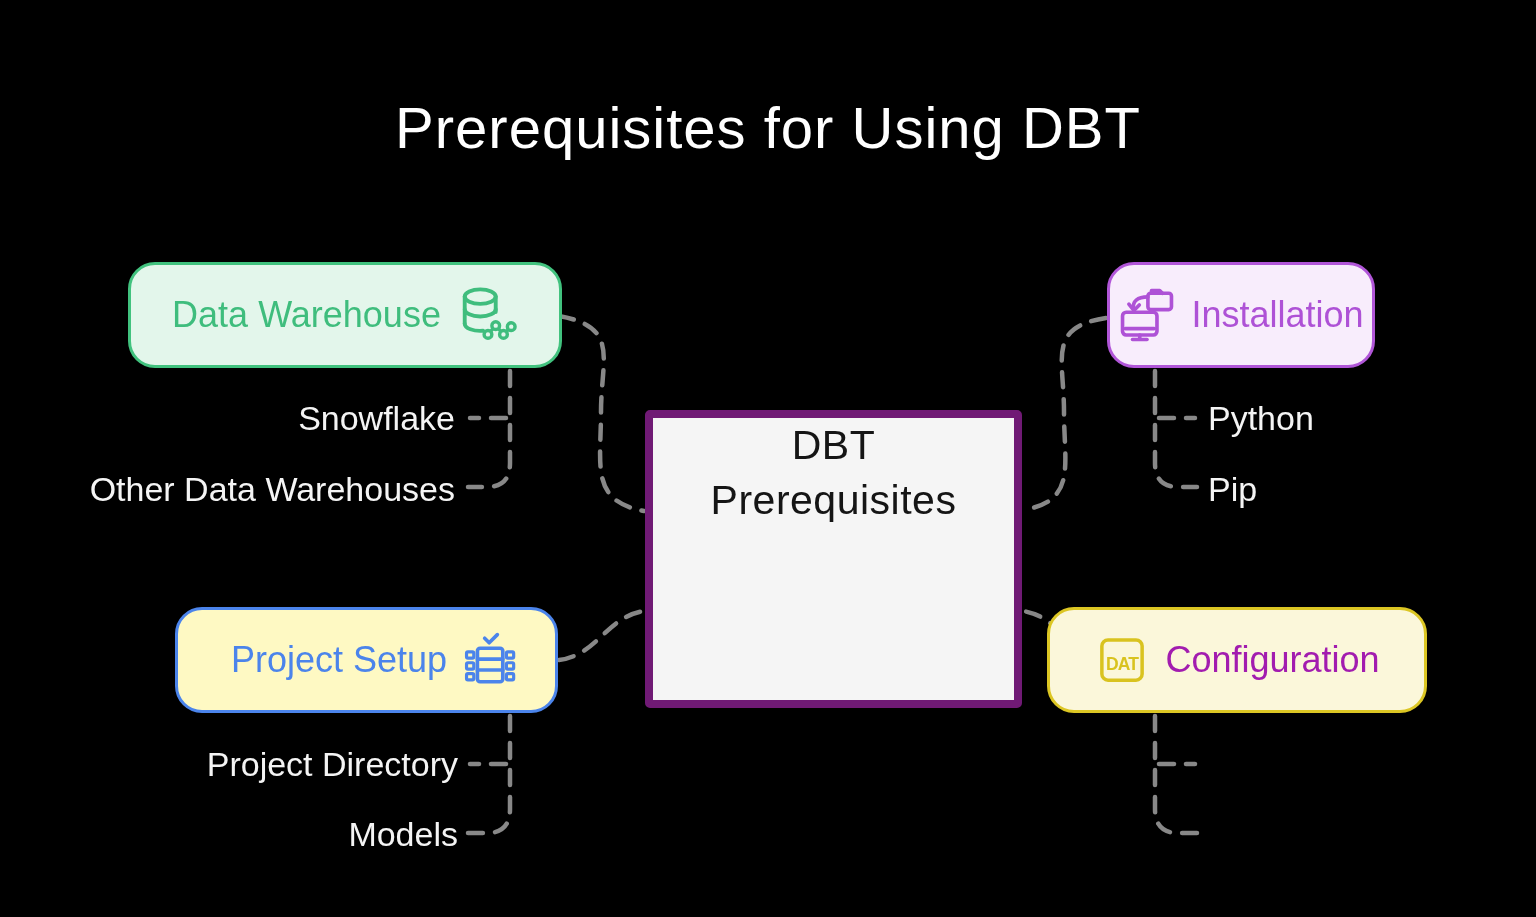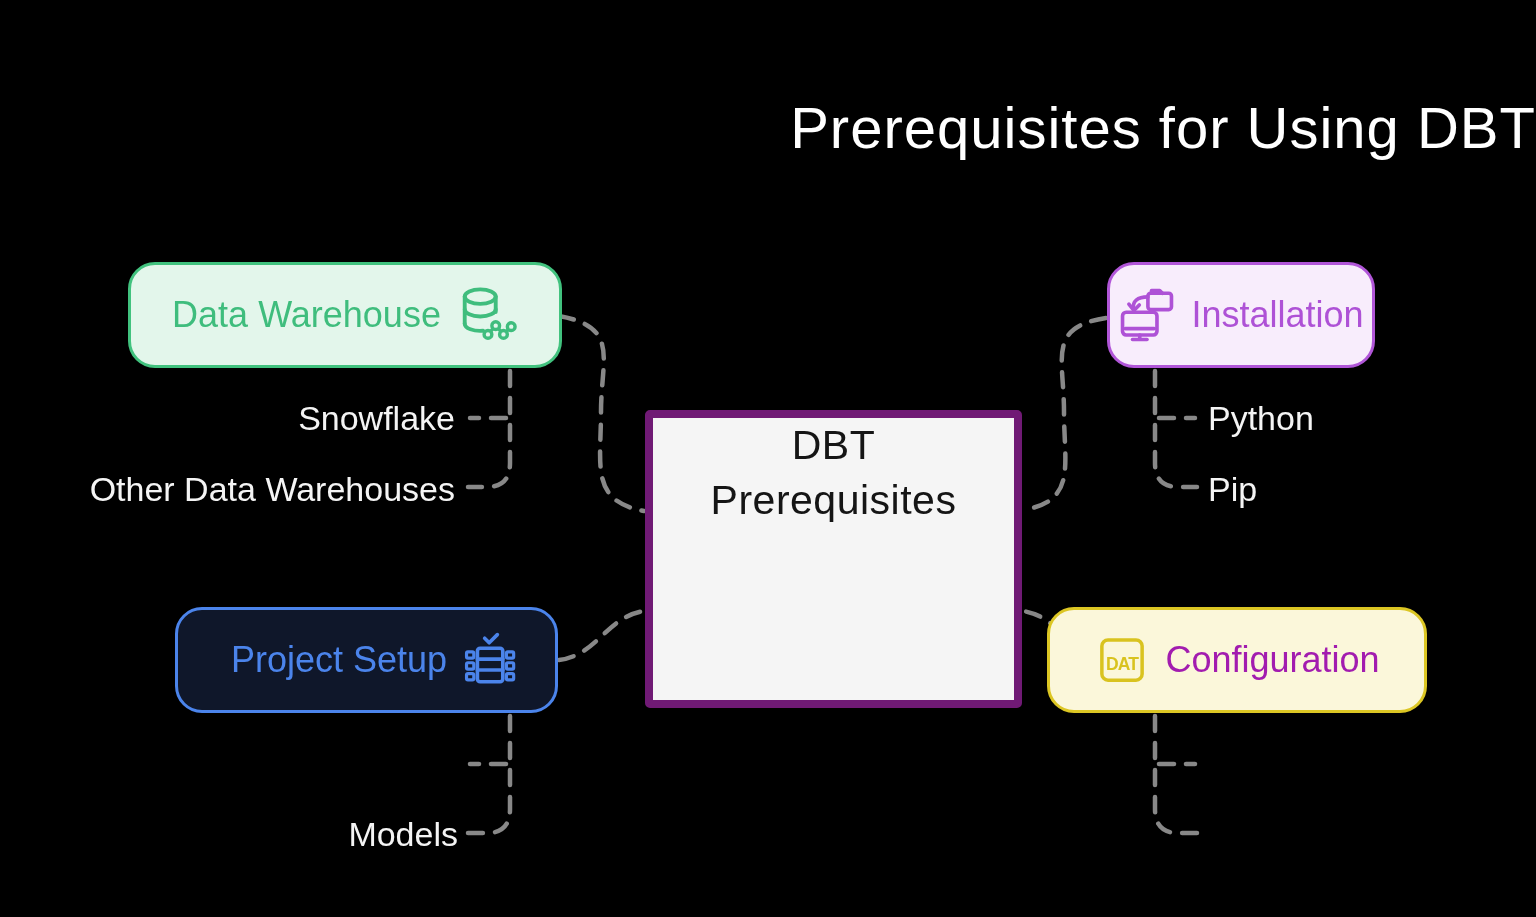--- a/index.html
+++ b/index.html
@@ -1,36 +1,36 @@
 <!DOCTYPE html>
 <html><head>
 <meta charset="utf-8">
 <style>
   html,body{margin:0;padding:0;background:#000;}
   .stage{
     position:relative;width:1536px;height:917px;background:#000;overflow:hidden;
     font-family:"Liberation Sans", sans-serif;
   }
   .title{
-    position:absolute;top:94px;left:0;width:100%;text-align:right;
+    position:absolute;top:94px;left:0;width:100%;text-align:center;
     color:#ffffff;font-size:58px;font-weight:500;letter-spacing:1px;
   }
   svg.connectors{position:absolute;top:0;left:0;width:1536px;height:917px;}
   svg.connectors path{fill:none;stroke:#888888;stroke-width:4.5;stroke-linecap:round;stroke-dasharray:15 12;}
 
   .node{
     position:absolute;display:flex;align-items:center;justify-content:center;
     gap:15px;box-sizing:border-box;border-radius:27px;border-style:solid;border-width:3.5px;
   }
   .node .label{font-size:36px;font-weight:400;line-height:1;}
   .node-green{left:128px;top:262px;width:434px;height:106px;background:#e3f6eb;border-color:#41c27e;}
   .node-green .label{color:#3fbd7d;}
   .node-purple{left:1107px;top:262px;width:268px;height:106px;background:#f8edfc;border-color:#b156d8;}
   .node-purple .label{color:#ae52d6;}
-  .node-blue{left:175px;top:607px;width:383px;height:106px;background:#0f172a;border-color:#4b84eb;padding-left:18px;}
+  .node-blue{left:175px;top:607px;width:383px;height:106px;background:#fef9c3;border-color:#4b84eb;padding-left:18px;}
   .node-blue .label{color:#4b84eb;}
   .node-yellow{left:1047px;top:607px;width:380px;height:106px;background:#fbf7da;border-color:#dcc623;}
   .node-yellow .label{color:#a21caf;}
 
   .center-node{
     position:absolute;left:645px;top:410px;width:377px;height:298px;box-sizing:border-box;
     background:#f5f5f5;border:8px solid #701a75;border-radius:5px;
     display:flex;flex-direction:column;align-items:center;justify-content:flex-start;
     color:#151515;font-size:41px;line-height:1.35;letter-spacing:0.5px;text-align:center;
   }
@@ -104,20 +104,21 @@
       <path d="M17 31 h28"></path>
       <path d="M17 43 h28"></path>
       <rect x="5" y="23" width="8" height="7" rx="1.5" stroke-width="3.5"></rect>
       <rect x="5" y="35" width="8" height="7" rx="1.5" stroke-width="3.5"></rect>
       <rect x="5" y="47" width="8" height="7" rx="1.5" stroke-width="3.5"></rect>
       <rect x="49" y="23" width="8" height="7" rx="1.5" stroke-width="3.5"></rect>
       <rect x="49" y="35" width="8" height="7" rx="1.5" stroke-width="3.5"></rect>
       <rect x="49" y="47" width="8" height="7" rx="1.5" stroke-width="3.5"></rect>
     </svg>
   </div>
+  <div class="leaf r" style="top:764px;right:1078px;">Project Directory</div>
   <div class="leaf r" style="top:834px;right:1078px;">Models</div>
 
   <div class="node node-yellow">
     <svg class="icon" width="56" height="56" viewBox="0 0 64 64" fill="none" stroke="#d9c31f" stroke-width="4" stroke-linecap="round" stroke-linejoin="round">
       <rect x="9" y="9" width="46" height="46" rx="7"></rect>
       <text x="32" y="43" text-anchor="middle" fill="#d9c31f" stroke="none" style="font-family:'Liberation Sans',sans-serif;font-size:20px;font-weight:700;letter-spacing:-1px;">DAT</text>
     </svg>
     <span class="label">Configuration</span>
   </div>
 

